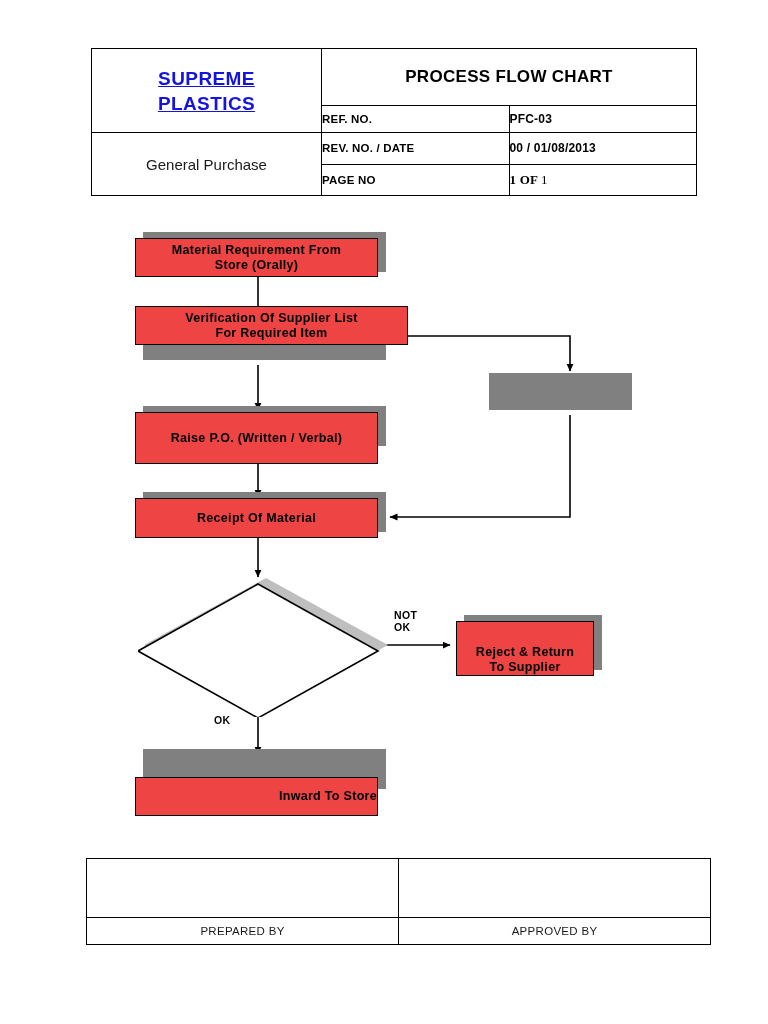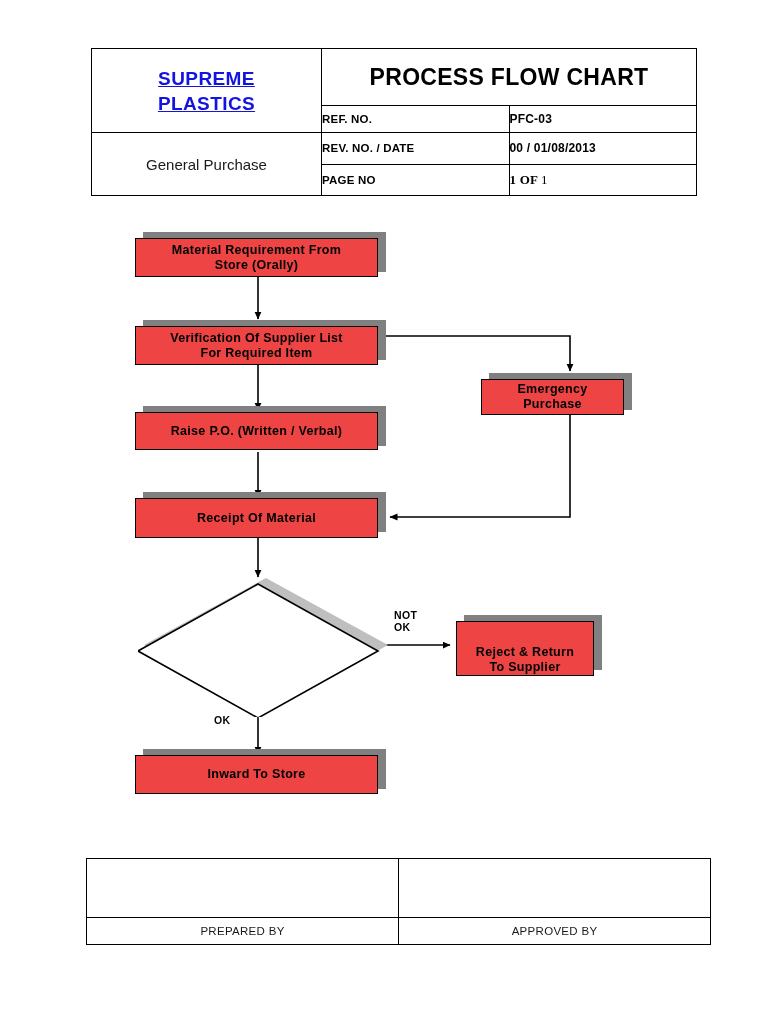--- a/index.html
+++ b/index.html
@@ -49,21 +49,21 @@
     font-weight: bold;
     font-size: 19px;
     letter-spacing: 0.4px;
     text-decoration: underline;
     line-height: 25px;
   }
   .cell-title {
     height: 56px;
     text-align: center;
     font-weight: bold;
-    font-size: 23px;
+    font-size: 17px;
     letter-spacing: 0.3px;
   }
   .cell-subtitle {
     height: 62px;
     text-align: center;
     font-size: 15px;
     color: #1a1a1a;
   }
   .cell-label {
     width: 129px;
@@ -228,64 +228,58 @@
 
     <div class="shadow" style="left:143px; top:232px; width:243px; height:40px;"></div>
     <div class="node" style="left:135px; top:238px; width:243px; height:39px;">
       <div>
         <div>Material Requirement From</div>
         <div>Store (Orally)</div>
       </div>
     </div>
 
     <div class="shadow" style="left:143px; top:320px; width:243px; height:40px;"></div>
-    <div class="node" style="left:135px; top:326px; width:243px; height:39px;">
+    <div class="node" style="left:135px; top:306px; width:273px; height:39px;">
       <div>
         <div>Verification Of Supplier List</div>
         <div>For Required Item</div>
       </div>
     </div>
 
     <div class="shadow" style="left:143px; top:406px; width:243px; height:40px;"></div>
-    <div class="node" style="left:135px; top:412px; width:243px; height:38px;">
+    <div class="node" style="left:135px; top:412px; width:243px; height:52px;">
       <div>Raise P.O. (Written / Verbal)</div>
     </div>
 
     <div class="shadow" style="left:143px; top:492px; width:243px; height:40px;"></div>
     <div class="node" style="left:135px; top:498px; width:243px; height:40px;">
       <div>Receipt Of Material</div>
     </div>
 
     <div class="shadow" style="left:489px; top:373px; width:143px; height:37px;"></div>
-    <div class="node" style="left:481px; top:379px; width:143px; height:36px;">
-      <div>
-        <div>Emergency</div>
-        <div>Purchase</div>
-      </div>
-    </div>
 
     <div class="diamond-wrap" style="left:138px; top:572px; width:250px; height:145px;">
       <svg width="250" height="145">
 
         <polygon points="128,6 250,73 128,140 6,73" fill="#bfbfbf" stroke="none"></polygon>
 
         <polygon points="120,12 240,79 120,146 0,79" fill="#ffffff" stroke="#000000" stroke-width="1.6"></polygon>
       </svg>
     </div>
 
     <div class="shadow" style="left:464px; top:615px; width:138px; height:55px;"></div>
     <div class="node" style="left:456px; top:621px; width:138px; height:55px; align-items:flex-end; padding-top:6px;">
       <div>
         <div>Reject &amp; Return</div>
         <div>To Supplier</div>
       </div>
     </div>
 
     <div class="shadow" style="left:143px; top:749px; width:243px; height:40px;"></div>
-    <div class="node" style="left:135px; top:755px; width:243px; height:39px;">
+    <div class="node" style="left:135px; top:777px; width:243px; height:39px;justify-content:flex-end;">
       <div>Inward To Store</div>
     </div>
 
     <div class="edge-label" style="left:394px; top:609px;">
       <div>NOT</div>
       <div>OK</div>
     </div>
     <div class="edge-label" style="left:214px; top:714px;">OK</div>
 
   </div>

